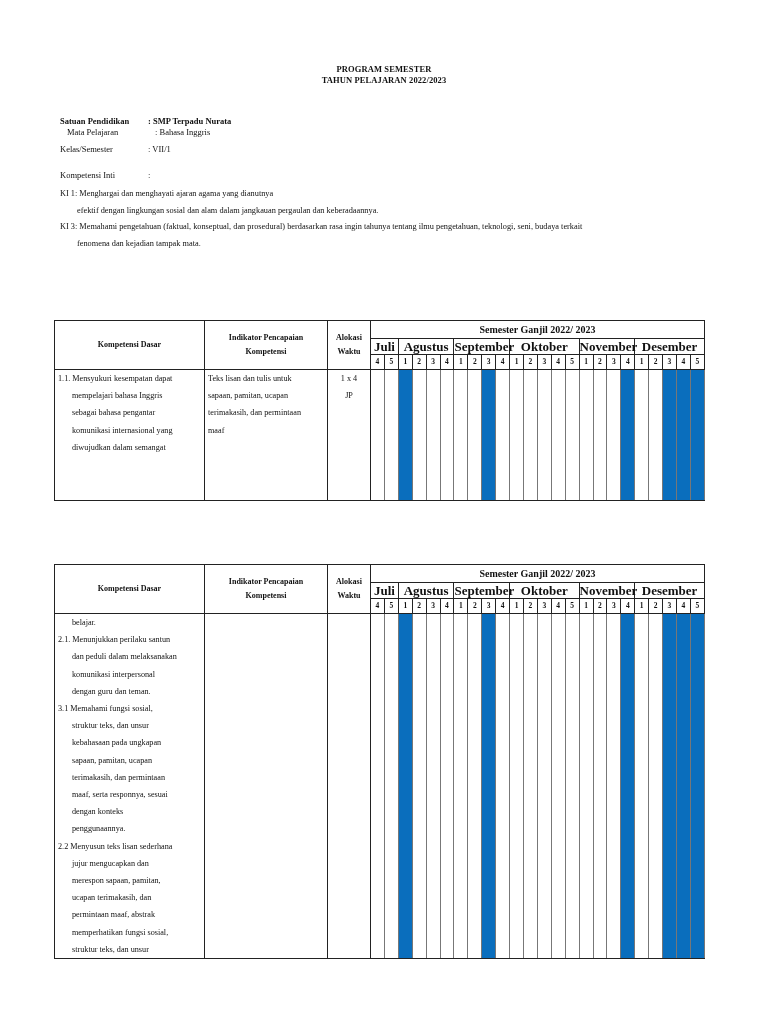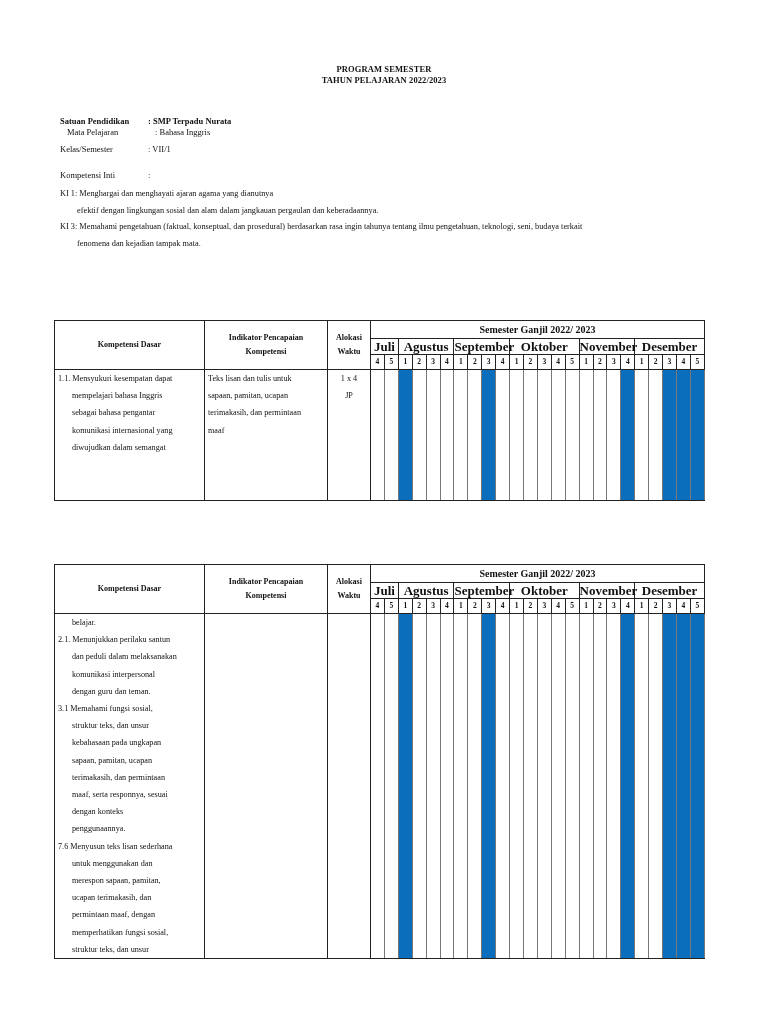--- a/index.html
+++ b/index.html
@@ -240,21 +240,21 @@
       </tr>
     </thead>
   <tbody>
     <tr id="t2-row" style="height:339px;">
       <td class="kd" id="t2-kd">
           <span class="item">
             <span class="cont">belajar.</span>
           </span>
           <span class="item"><span>2.1. Menunjukkan perilaku santun</span><span class="cont">dan peduli dalam melaksanakan</span><span class="cont">komunikasi interpersonal</span><span class="cont">dengan guru dan teman.</span></span>
           <span class="item"><span>3.1  Memahami fungsi sosial,</span><span class="cont">struktur teks, dan unsur</span><span class="cont">kebahasaan pada ungkapan</span><span class="cont">sapaan, pamitan, ucapan</span><span class="cont">terimakasih, dan permintaan</span><span class="cont">maaf, serta responnya, sesuai</span><span class="cont">dengan konteks</span><span class="cont">penggunaannya.</span></span>
-          <span class="item"><span>7.6  Menyusun teks lisan sederhana</span><span class="cont">untuk menggunakan dan</span><span class="cont">merespon sapaan, pamitan,</span><span class="cont">ucapan terimakasih, dan</span><span class="cont">permintaan maaf, dengan</span><span class="cont">memperhatikan fungsi sosial,</span><span class="cont">struktur teks, dan unsur</span></span>
+          <span class="item"><span>2.2  Menyusun teks lisan sederhana</span><span class="cont">jujur mengucapkan dan</span><span class="cont">merespon sapaan, pamitan,</span><span class="cont">ucapan terimakasih, dan</span><span class="cont">permintaan maaf, abstrak</span><span class="cont">memperhatikan fungsi sosial,</span><span class="cont">struktur teks, dan unsur</span></span>
         </td>
       <td class="ind" id="t2-ind"></td>
       <td class="alok" id="t2-alok"></td>
     <td class="cell"></td>
         <td class="cell"></td>
         <td class="cell on" style="background: rgb(10, 110, 189);"></td>
         <td class="cell"></td>
         <td class="cell"></td>
         <td class="cell"></td>
         <td class="cell"></td>

